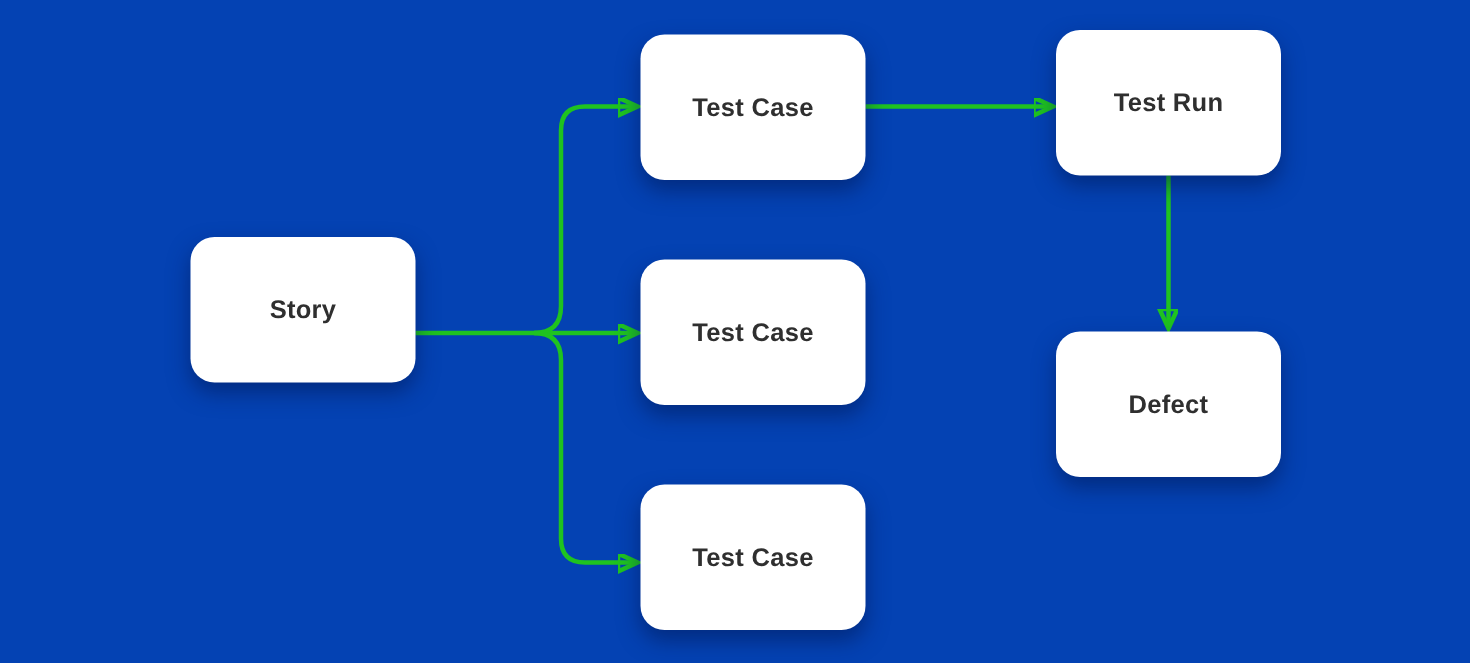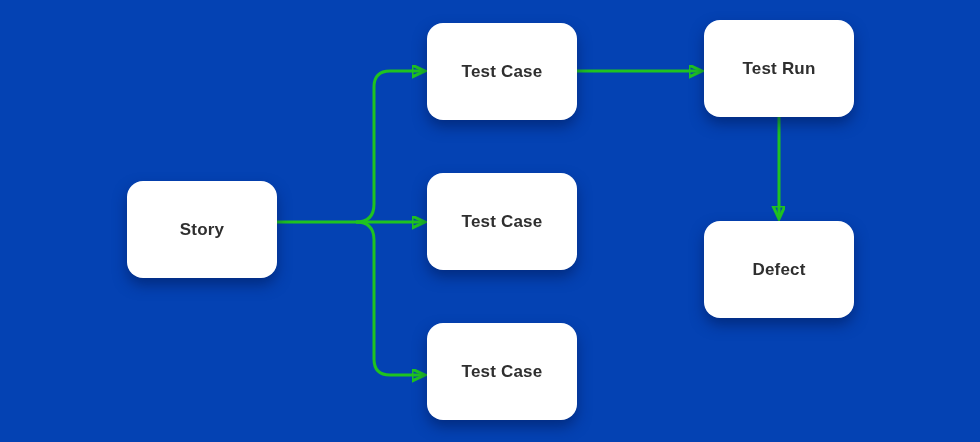--- a/index.html
+++ b/index.html
@@ -41,21 +41,21 @@
     display: flex;
     align-items: center;
     justify-content: center;
   }
   .node .label {
     color: var(--node-text);
     font-size: 17px;
     font-weight: 700;
     letter-spacing: 0.2px;
   }
-  .node-story    { left: 127px; top: 181px; }
+  .node-story    { left: 127px; top: 158px; }
   .node-tc1      { left: 427px; top:  23px; }
   .node-tc2      { left: 427px; top: 173px; }
   .node-tc3      { left: 427px; top: 323px; }
   .node-test-run { left: 704px; top:  20px; }
   .node-defect   { left: 704px; top: 221px; }
 </style>
 </head>
 <body>
 
 <div class="canvas">

